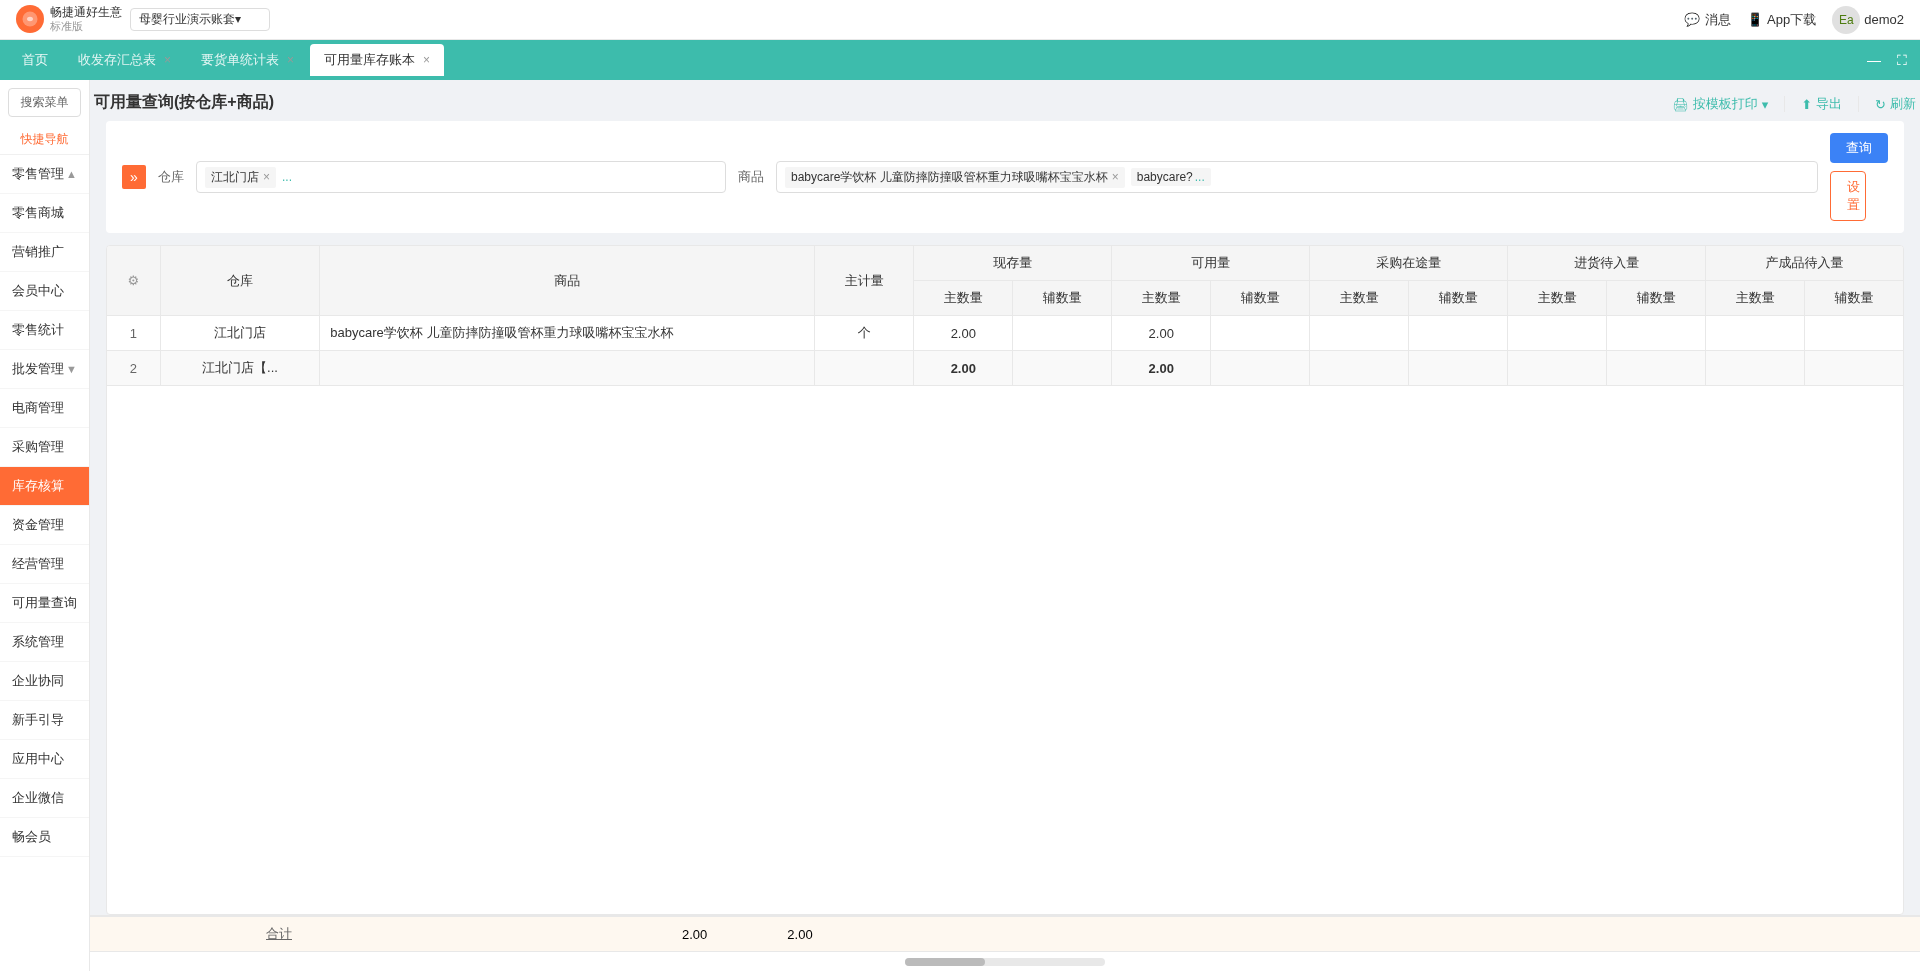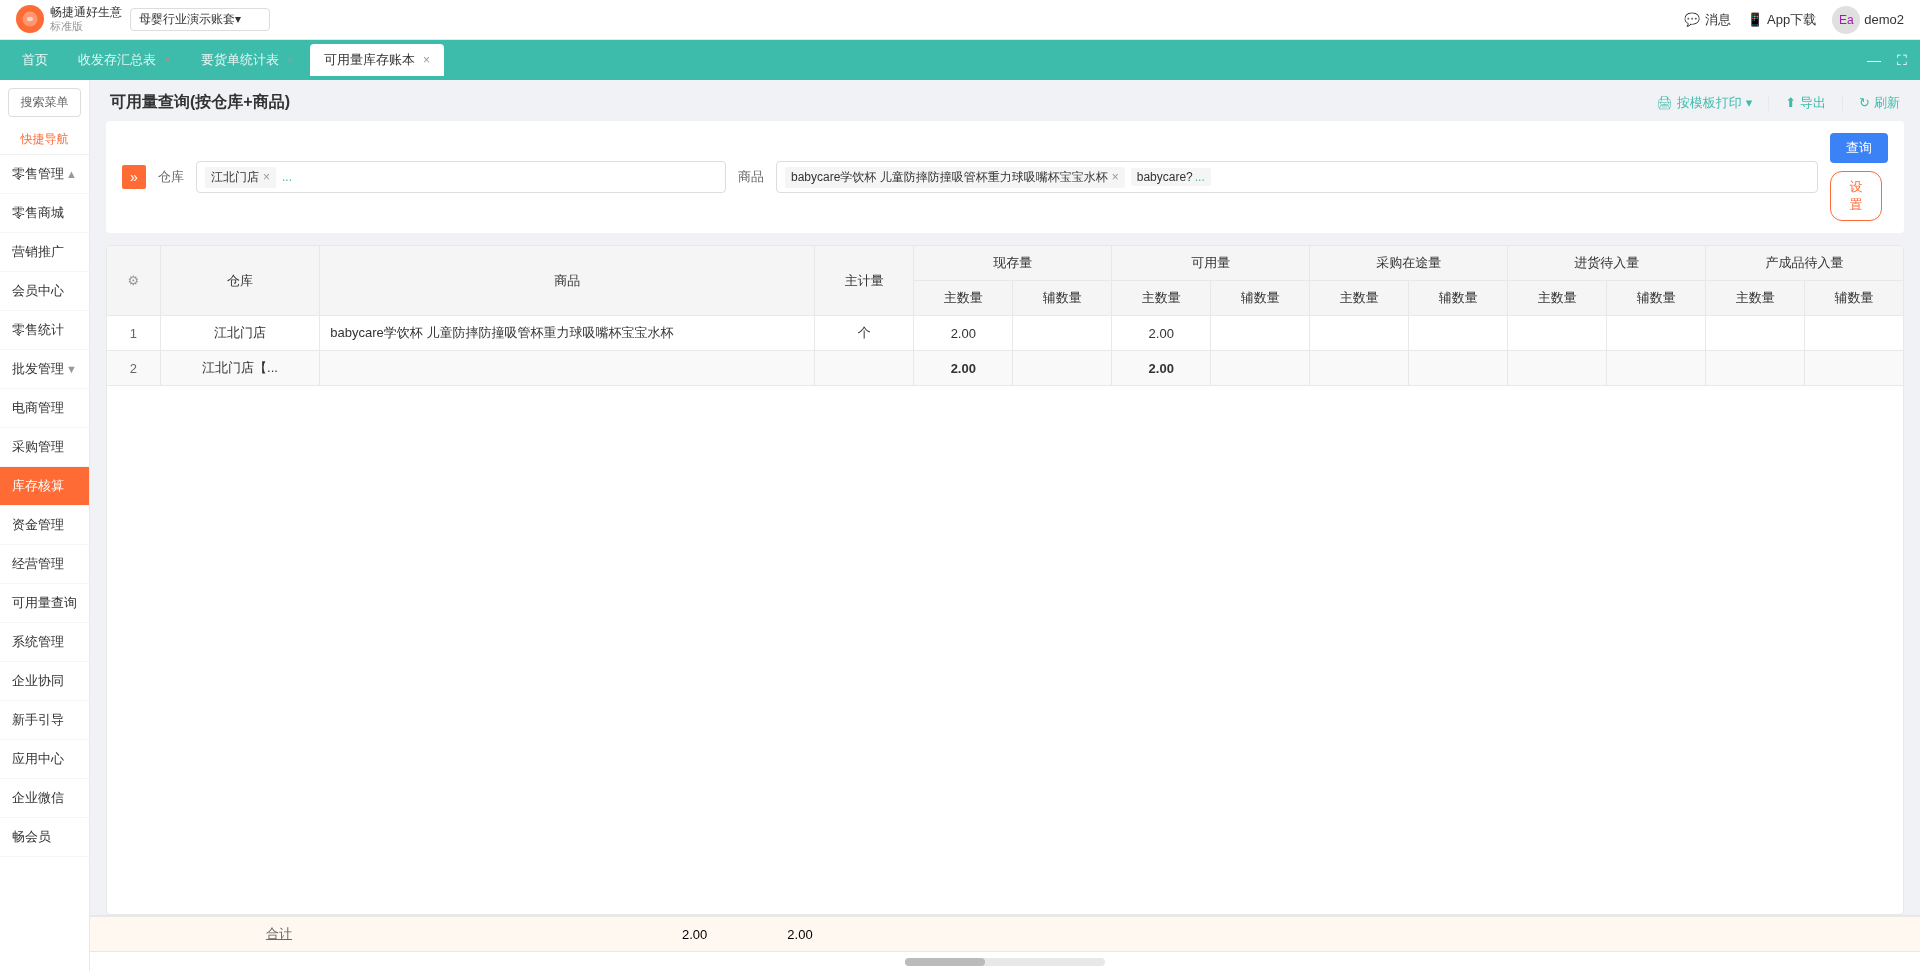--- a/index.html
+++ b/index.html
@@ -13,21 +13,21 @@
     }
     .top-bar-left { display: flex; align-items: center; gap: 8px; }
     .logo-area { display: flex; align-items: center; gap: 6px; }
     .logo-icon { width: 28px; height: 28px; background: #ff6b35; border-radius: 50%; display: flex; align-items: center; justify-content: center; }
     .logo-icon svg { width: 18px; height: 18px; fill: white; }
     .brand-text { font-size: 12px; color: #333; line-height: 1.2; }
     .brand-sub { font-size: 11px; color: #999; }
     .dropdown-selector { display: flex; align-items: center; border: 1px solid #ddd; border-radius: 4px; padding: 2px 8px; font-size: 12px; color: #333; cursor: pointer; min-width: 140px; }
     .top-bar-right { display: flex; align-items: center; gap: 16px; font-size: 13px; color: #333; }
     .top-right-item { display: flex; align-items: center; gap: 4px; cursor: pointer; }
-    .avatar { width: 28px; height: 28px; border-radius: 50%; background: #e0e0e0; overflow: hidden; display: flex; align-items: center; justify-content: center; font-size: 12px; color: #a21caf; }
+    .avatar { width: 28px; height: 28px; border-radius: 50%; background: #e0e0e0; overflow: hidden; display: flex; align-items: center; justify-content: center; font-size: 12px; color: #4d7c0f; }
 
     
     .tab-bar {
       display: flex; align-items: center; background: #3dbcac; height: 40px; padding: 0 8px; flex-shrink: 0;
     }
     .tab-item {
       display: flex; align-items: center; gap: 4px; padding: 0 14px; height: 32px; border-radius: 4px 4px 0 0;
       font-size: 13px; cursor: pointer; margin-right: 2px; color: rgba(255,255,255,0.85);
     }
     .tab-item.active { background: #fff; color: #333; border-radius: 4px 4px 0 0; }
@@ -64,22 +64,22 @@
     }
     .sidebar-item.active { background: #ff6b35; color: white; }
     .sidebar-item-label { flex: 1; }
     .sidebar-arrow { font-size: 11px; color: #999; }
 
     
     .content-area { flex: 1; display: flex; flex-direction: column; overflow: hidden; background: #f0f2f5; }
 
     
     .page-header {
-      display: flex; align-items: center; justify-content: space-between;
-      padding: 12px 20px 8px; background: #f0f2f5; gap: 8px;
+      display: flex; align-items: flex-end; justify-content: space-between;
+      padding: 12px 4px 8px; background: #f0f2f5; gap: 8px;
     }
     .page-title { font-size: 16px; font-weight: 600; color: #333; }
     .page-actions { display: flex; align-items: center; gap: 8px; }
     .btn-template { display: flex; align-items: center; gap: 4px; font-size: 13px; color: #3dbcac; cursor: pointer; }
     .btn-export { display: flex; align-items: center; gap: 4px; font-size: 13px; color: #3dbcac; cursor: pointer; }
     .btn-refresh { display: flex; align-items: center; gap: 4px; font-size: 13px; color: #3dbcac; cursor: pointer; }
 
     
     .filter-section {
       background: #fff; margin: 0 16px 12px; border-radius: 4px; padding: 12px 16px;
@@ -103,22 +103,22 @@
     .product-filter-label { font-size: 13px; color: #666; white-space: nowrap; }
     .product-filter-tags {
       display: flex; align-items: center; gap: 6px; flex: 2; flex-wrap: wrap;
       border: 1px solid #ddd; border-radius: 4px; padding: 4px 8px; min-height: 32px;
     }
     .btn-query {
       background: #3b82f6; color: white; border: none; border-radius: 4px;
       padding: 6px 16px; font-size: 13px; cursor: pointer;
     }
     .btn-settings {
-      background: white; color: #ff6b35; border: 1px solid #ff6b35; border-radius: 12px;
-      padding: 6px 16px; font-size: 13px; cursor: pointer; display: block; width: 52px; text-align: center; margin-top: 4px;
+      background: white; color: #ff6b35; border: 1px solid #ff6b35; border-radius: 4px;
+      padding: 6px 16px; font-size: 13px; cursor: pointer; display: block; width: 36px; text-align: center; margin-top: 4px;
     }
     .btn-group { display: flex; flex-direction: column; gap: 4px; }
 
     
     .table-container {
       flex: 1; margin: 0 16px; background: #fff; border-radius: 4px; overflow: auto;
       border: 1px solid #e8e8e8;
     }
     table { width: 100%; border-collapse: collapse; font-size: 13px; }
     th {

